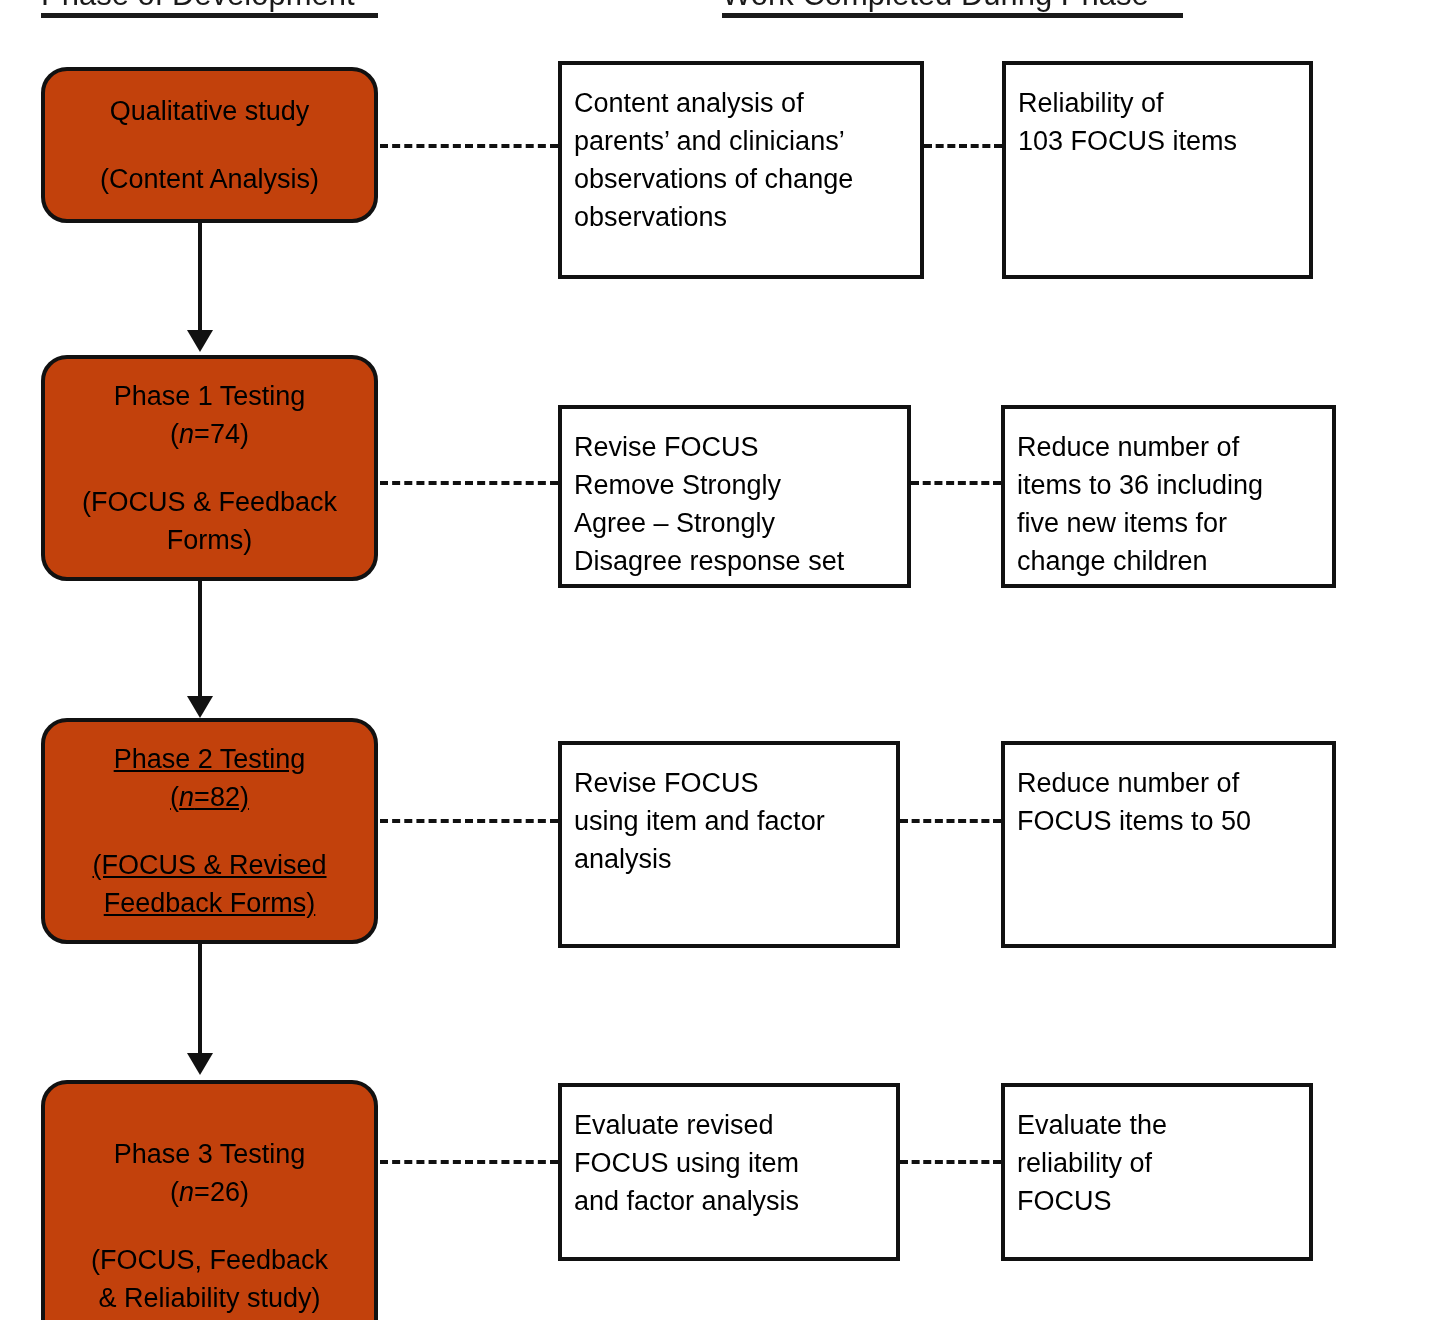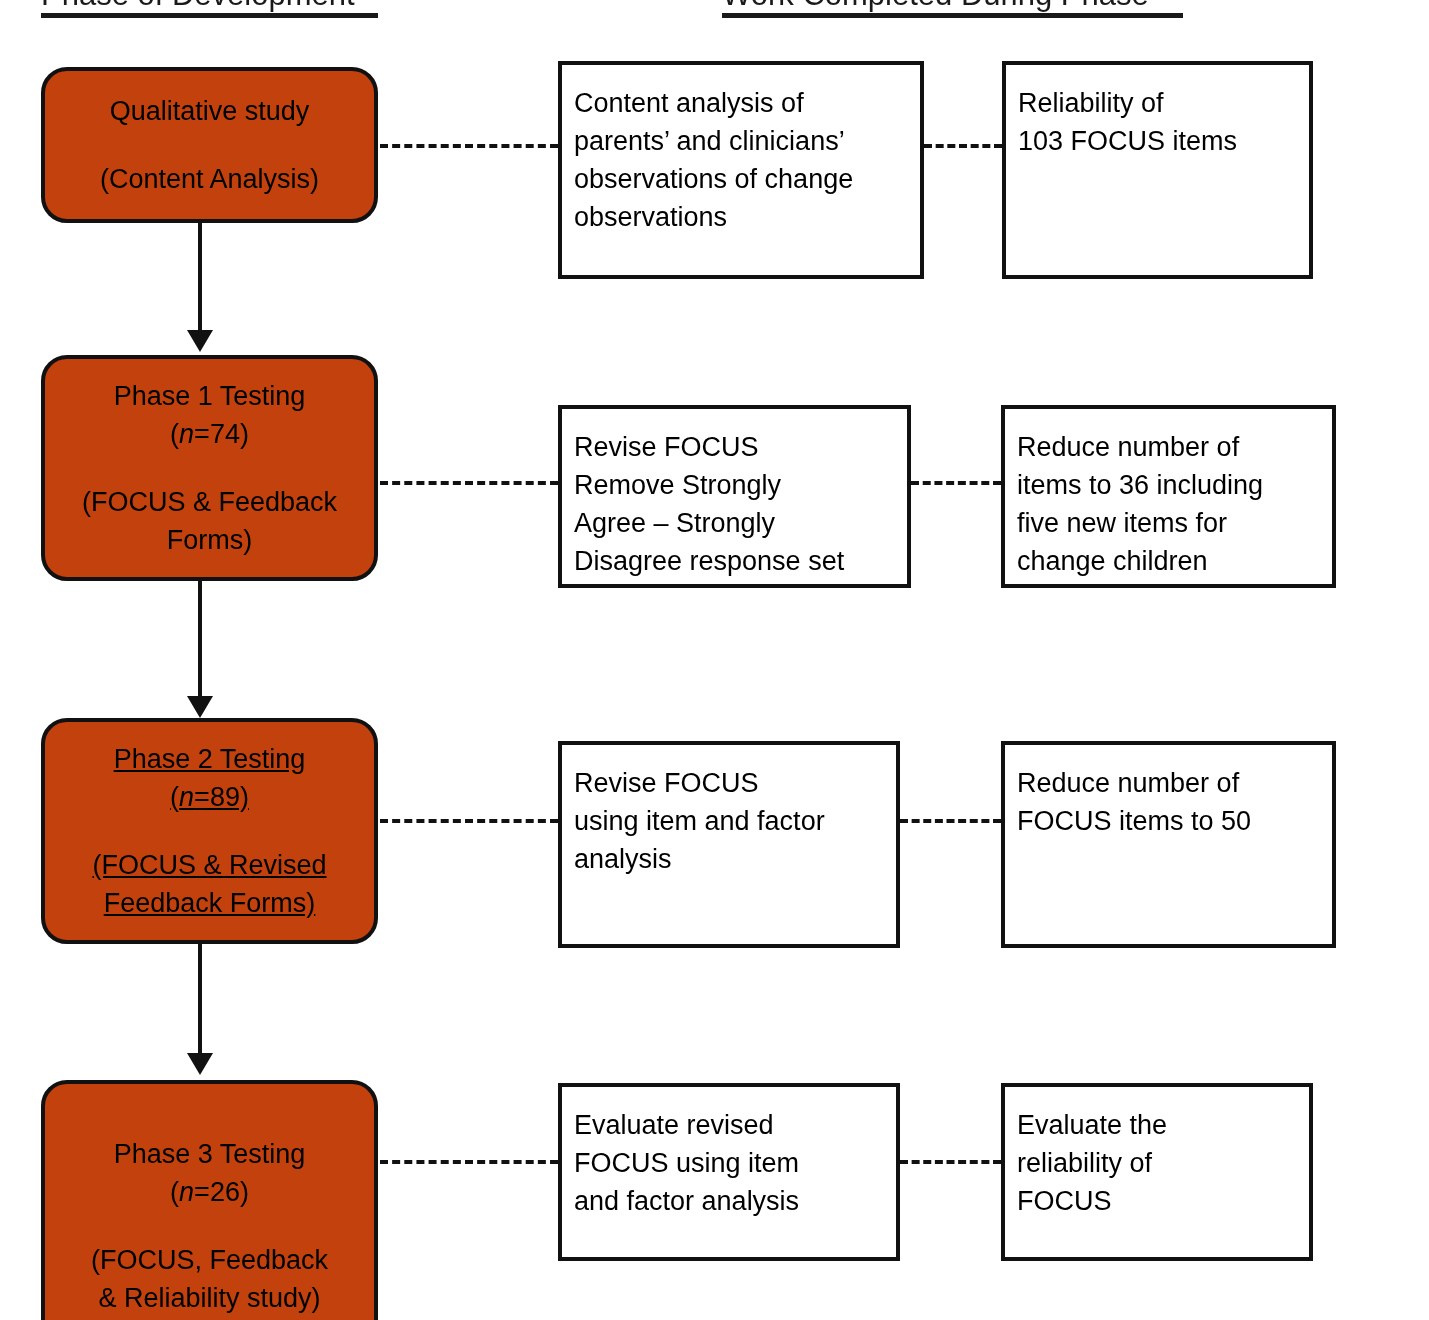--- a/index.html
+++ b/index.html
@@ -147,21 +147,21 @@
     <span class="wline">items to 36 including</span>
     <span class="wline">five new items for</span>
     <span class="wline">change children</span>
   </div>
 
   <div class="arrow-shaft" style="left:198px; top:581px; height:118px;"></div>
   <div class="arrow-head" style="left:187px; top:696px;"></div>
 
   <div class="phase-box" style="left:41px; top:718px; width:337px; height:226px;text-decoration:underline;">
     <span class="phase-line">Phase 2 Testing</span>
-    <span class="phase-line"><span>(</span><span class="ital">n</span><span>=89)</span></span>
+    <span class="phase-line"><span>(</span><span class="ital">n</span><span>=82)</span></span>
     <span class="phase-gap"></span>
     <span class="phase-line">(FOCUS &amp; Revised</span>
     <span class="phase-line">Feedback Forms)</span>
   </div>
 
   <div class="dashed-h" style="left:380px; top:819px; width:178px;"></div>
 
   <div class="work-box" style="left:558px; top:741px; width:342px; height:207px;">
     <span class="wline">Revise FOCUS</span>
     <span class="wline">using item and factor</span>

